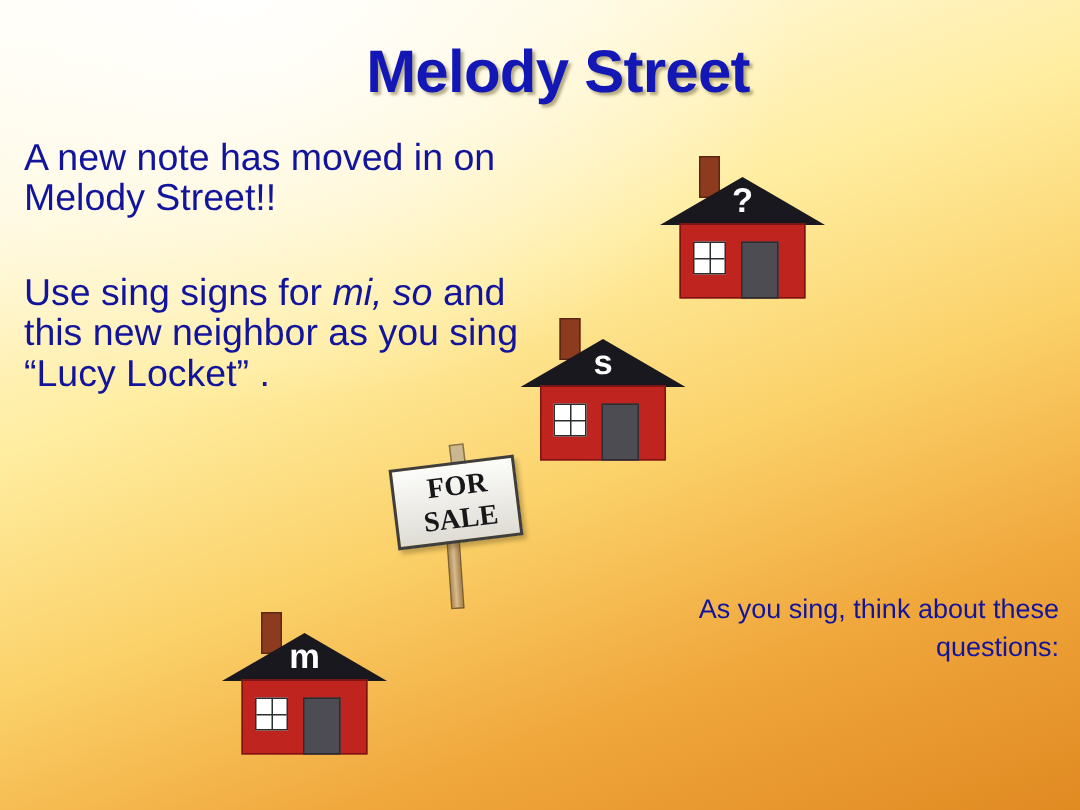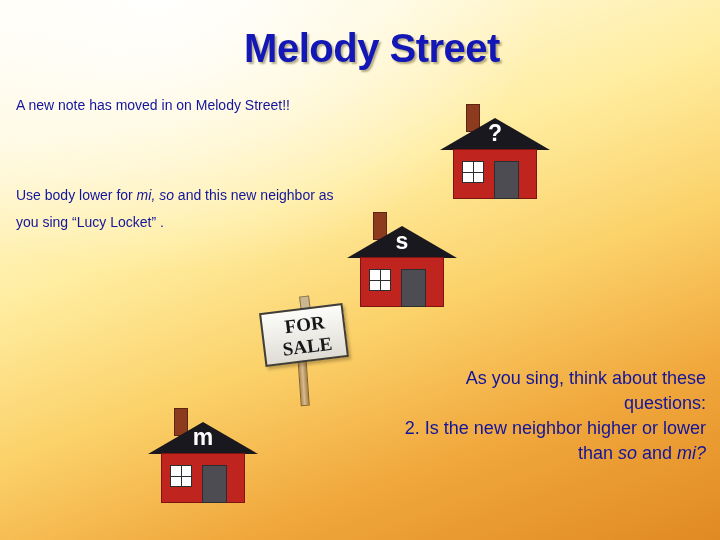--- a/index.html
+++ b/index.html
@@ -46,21 +46,21 @@
     font-size: 40px;
     font-weight: bold;
     color: #1217b5;
     letter-spacing: -0.5px;
     text-shadow: 2px 2px 2px rgba(120,110,60,0.55);
   }
 
   .body-text {
     position: absolute;
     color: #12159c;
-    font-size: 14px;
+    font-size: 25px;
     line-height: 27px;
   }
   #intro-text {
     left: 16px;
     top: 92px;
     width: 330px;
   }
   #instruction-text {
     left: 16px;
     top: 182px;
@@ -74,20 +74,21 @@
     right: 14px;
     top: 366px;
     width: 320px;
     text-align: right;
     color: #12159c;
     font-size: 18px;
     line-height: 25px;
   }
   #questions .q-line {
     display: block;
+    margin-top: 28px;
   }
   #questions .q-num {
     display: inline-block;
   }
 
   
   .house {
     position: absolute;
   }
   .house .chimney {
@@ -205,21 +206,21 @@
 </style>
 </head>
 <body>
 
 <div id="slide">
 
   <div id="title">Melody Street</div>
 
   <div class="body-text" id="intro-text">A new note has moved in on Melody Street!!</div>
 
-  <div class="body-text" id="instruction-text"><span>Use body lower for </span><em class="it">mi, so</em><span> and this new neighbor as you sing “Lucy Locket” .</span></div>
+  <div class="body-text" id="instruction-text"><span>Use sing signs for </span><em class="it">mi, so</em><span> and this new neighbor as you sing “Lucy Locket” .</span></div>
 
   <div class="house" id="house-question" style="left:440px; top:104px; width:110px; height:96px;">
     <div class="chimney" style="left:26px; top:0px; width:14px; height:28px;"></div>
     <div class="roof" style="left:0px; top:14px; border-width:0 55px 32px 55px;"></div>
     <div class="body" style="left:13px; top:45px; width:84px; height:50px;"></div>
     <div class="door" style="left:54px; top:57px; width:25px; height:38px;"></div>
     <div class="window" style="left:22px; top:57px; width:22px; height:22px;"></div>
     <div class="label" style="left:0; top:18px; width:110px;">?</div>
   </div>
 
@@ -245,16 +246,15 @@
     <div class="post"></div>
     <div class="nail"></div>
     <div class="board">
       <div class="line1">FOR</div>
       <div class="line2">SALE</div>
     </div>
   </div>
 
   <div id="questions">
     <span class="q-line">As you sing, think about these questions:</span>
-    <span class="q-line"><span class="q-num">2.</span>&nbsp;<span>Is the new neighbor higher or lower than </span><em class="it">so</em><span> and  </span><em class="it">mi?</em></span>
   </div>
 
 </div>
 
 </body></html>

